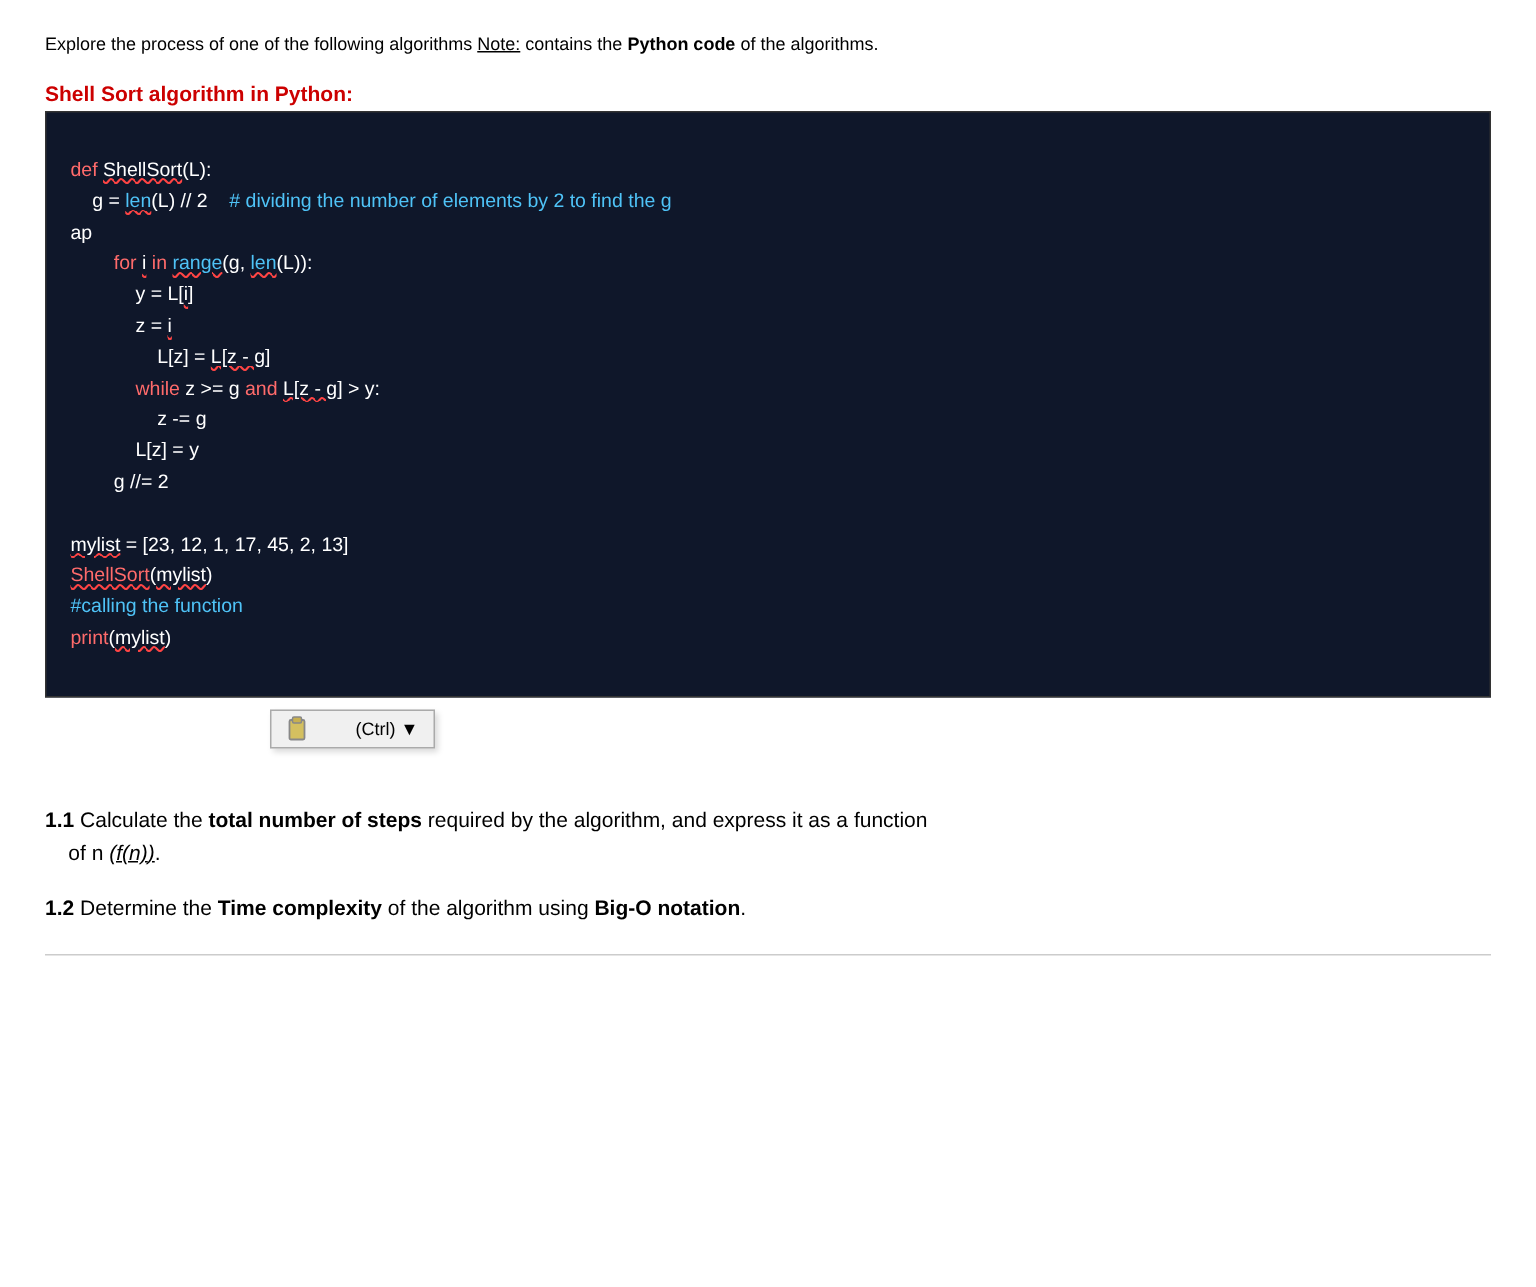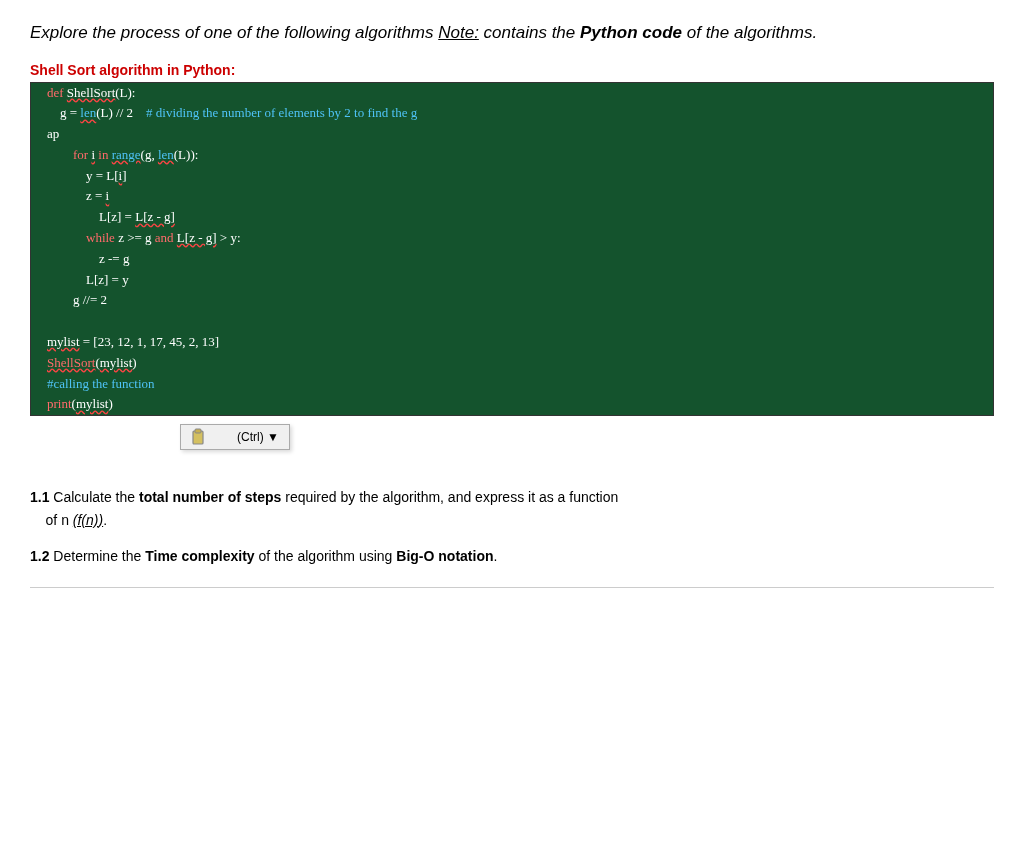--- a/index.html
+++ b/index.html
@@ -13,36 +13,35 @@
       font-size: 14px;
       background: #ffffff;
       color: #000000;
       padding: 20px 30px;
       max-width: 1024px;
     }
 
     .intro-text {
       margin-bottom: 16px;
       line-height: 1.5;
-      font-size: 17px;
-      font-style: italic;
+      font-size: 12px;
     }
 
     .section-title {
       color: #cc0000;
       font-weight: bold;
       font-size: 14px;
       margin-bottom: 4px;
     }
 
     .code-container {
-      background: #14532d;
+      background: #0f172a;
       border: 1px solid #333;
-      padding: 0 16px;
-      font-family: Liberation Serif, serif;
+      padding: 28px 16px;
+      font-family: Liberation Sans, sans-serif;
       font-size: 13px;
       line-height: 1.6;
       color: #ffffff;
       margin-bottom: 8px;
       position: relative;
       overflow-x: auto;
     }
 
     .code-line {
       white-space: pre;

